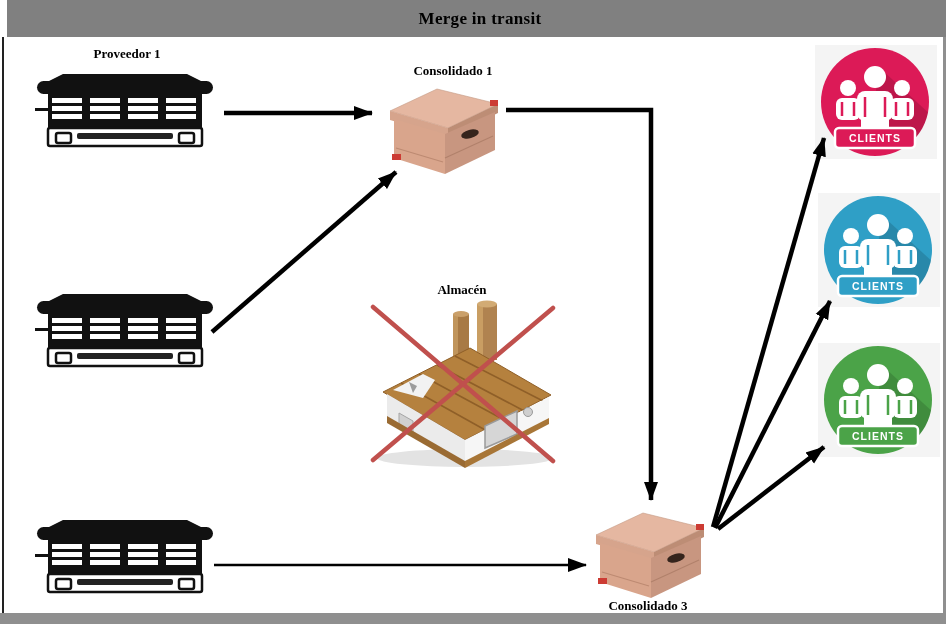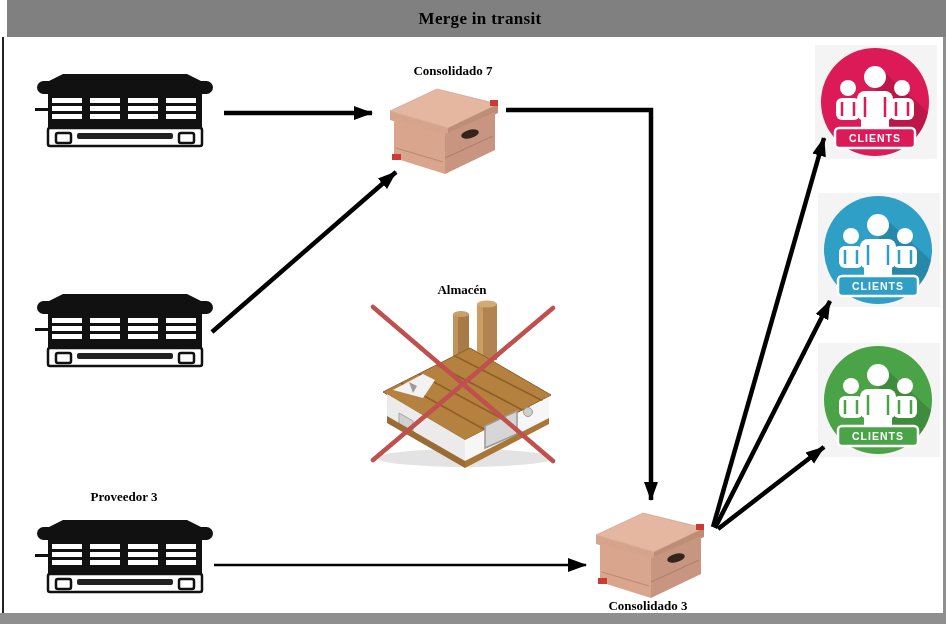--- a/index.html
+++ b/index.html
@@ -31,22 +31,22 @@
 
 <div class="stage">
 
   <div class="titlebar">
     <span class="title">Merge in transit</span>
   </div>
   <div class="bottombar"></div>
   <div class="left-edge"></div>
   <div class="right-edge"></div>
 
-  <div class="node-label wide" style="left:34px;top:489px;">Proveedor 3</div>
-  <div class="node-label" style="left:383px;top:63px;">Consolidado 7</div>
+  <div class="node-label wide" style="left:37px;top:46px;">Proveedor 1</div>
+  <div class="node-label" style="left:383px;top:63px;">Consolidado 1</div>
   <div class="node-label" style="left:578px;top:598px;">Consolidado 3</div>
   <div class="node-label" style="left:392px;top:282px;">Almacén</div>
 
   <div class="icon-abs" style="left:35px;top:72px;">
     <svg width="180" height="78" viewBox="0 0 180 78">
       <path d="M28,2 L152,2 L166,9 L14,9 Z" fill="#111"></path>
       <rect x="2" y="9" width="176" height="13" rx="6.5" fill="#111"></rect>
       <rect x="13" y="22" width="154" height="36" fill="#111"></rect>
       <g fill="#fff">
         <rect x="17" y="26" width="30" height="5"></rect>

